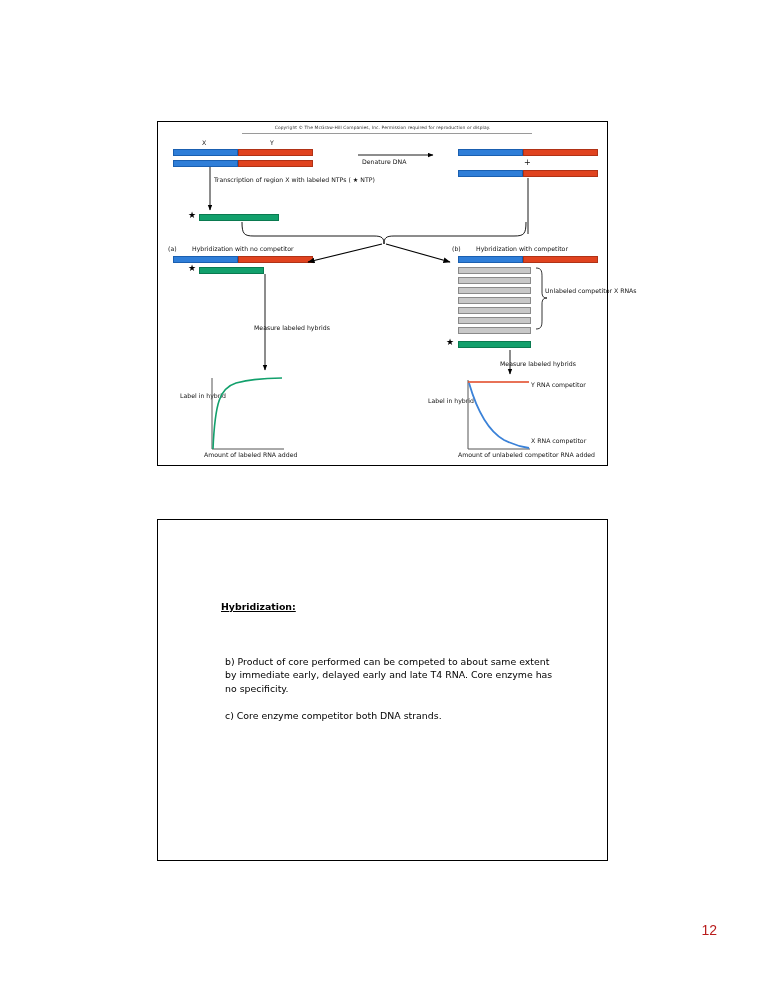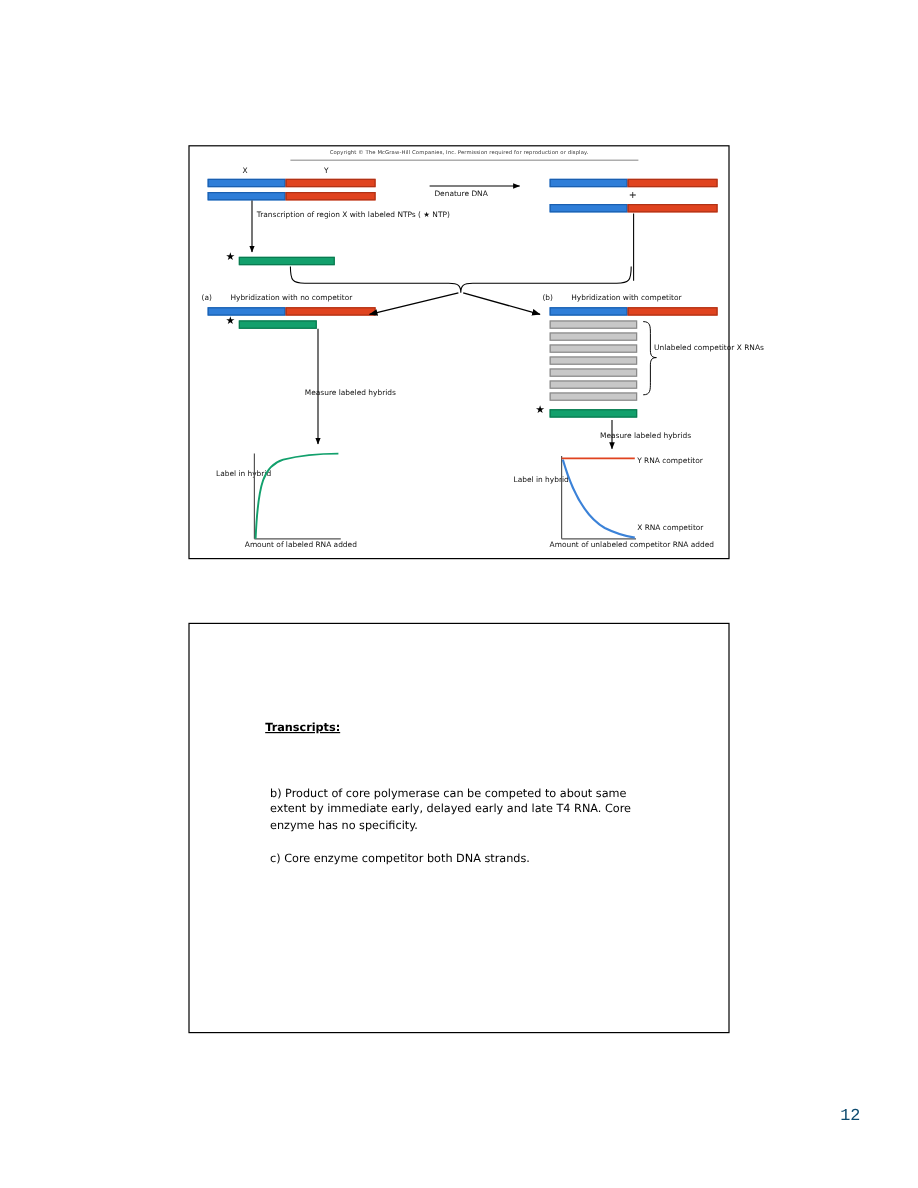--- a/index.html
+++ b/index.html
@@ -110,22 +110,22 @@
   .hdr {
     font-weight: bold;
     text-decoration: underline;
   }
 
   #page-number {
     position: absolute;
     right: 48px;
     top: 922px;
     font-size: 14px;
-    font-family: Liberation Mono, monospace;
-    color: #0c4a6e;
+    font-family: Liberation Sans, sans-serif;
+    color: #b91c1c;
   }
 </style>
 </head>
 <body>
 
 <div id="figure-panel">
 
   <div class="copyright">Copyright © The McGraw-Hill Companies, Inc. Permission required for reproduction or display.</div>
   <div class="copyright-rule"></div>
 
@@ -264,21 +264,21 @@
     <line x1="310" y1="258" x2="310" y2="327" stroke="#555" stroke-width="1"></line>
     <line x1="310" y1="327" x2="372" y2="327" stroke="#555" stroke-width="1"></line>
     <line x1="310" y1="260" x2="371" y2="260" stroke="#e0431f" stroke-width="1.6"></line>
     <path d="M311,261 C320,292 332,310 346,318 C356,323 364,325 371,326" stroke="#3b82d8" stroke-width="1.8" fill="none"></path>
   </svg>
 </div>
 
 <div id="text-panel">
 
 
-  <div class="body-text hdr" style="left:63px; top:80px;">Transcripts:</div>
-
-
-  <div class="body-text" style="left:67px; top:135px; width:330px;">b) Product of core polymerase can be competed to about same extent by immediate early, delayed early and late T4 RNA. Core enzyme has no specificity.</div>
+  <div class="body-text hdr" style="left:63px; top:80px;">Hybridization:</div>
+
+
+  <div class="body-text" style="left:67px; top:135px; width:330px;">b) Product of core performed can be competed to about same extent by immediate early, delayed early and late T4 RNA. Core enzyme has no specificity.</div>
 
   <div class="body-text" style="left:67px; top:189px; width:330px;">c) Core enzyme competitor both DNA strands.</div>
 </div>
 
 <div id="page-number">12</div>
 
 </body></html>

